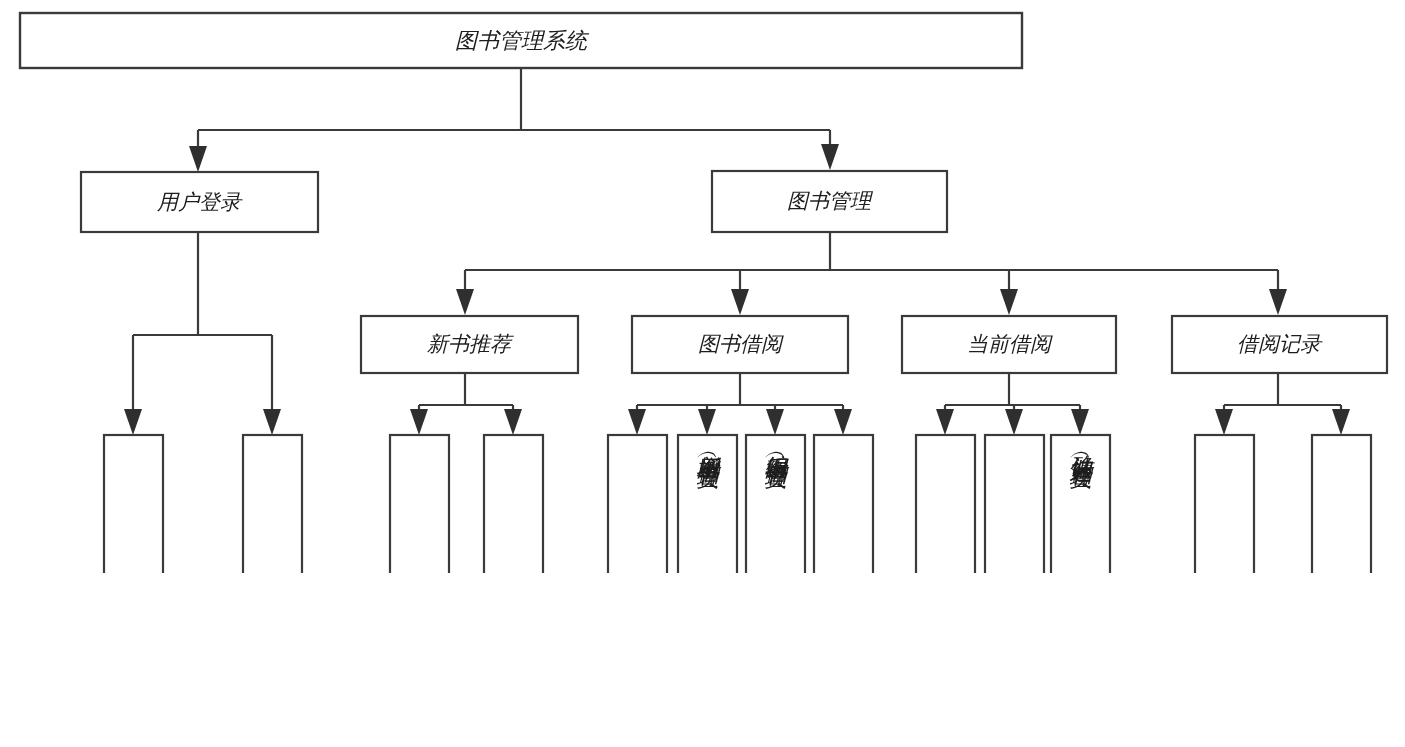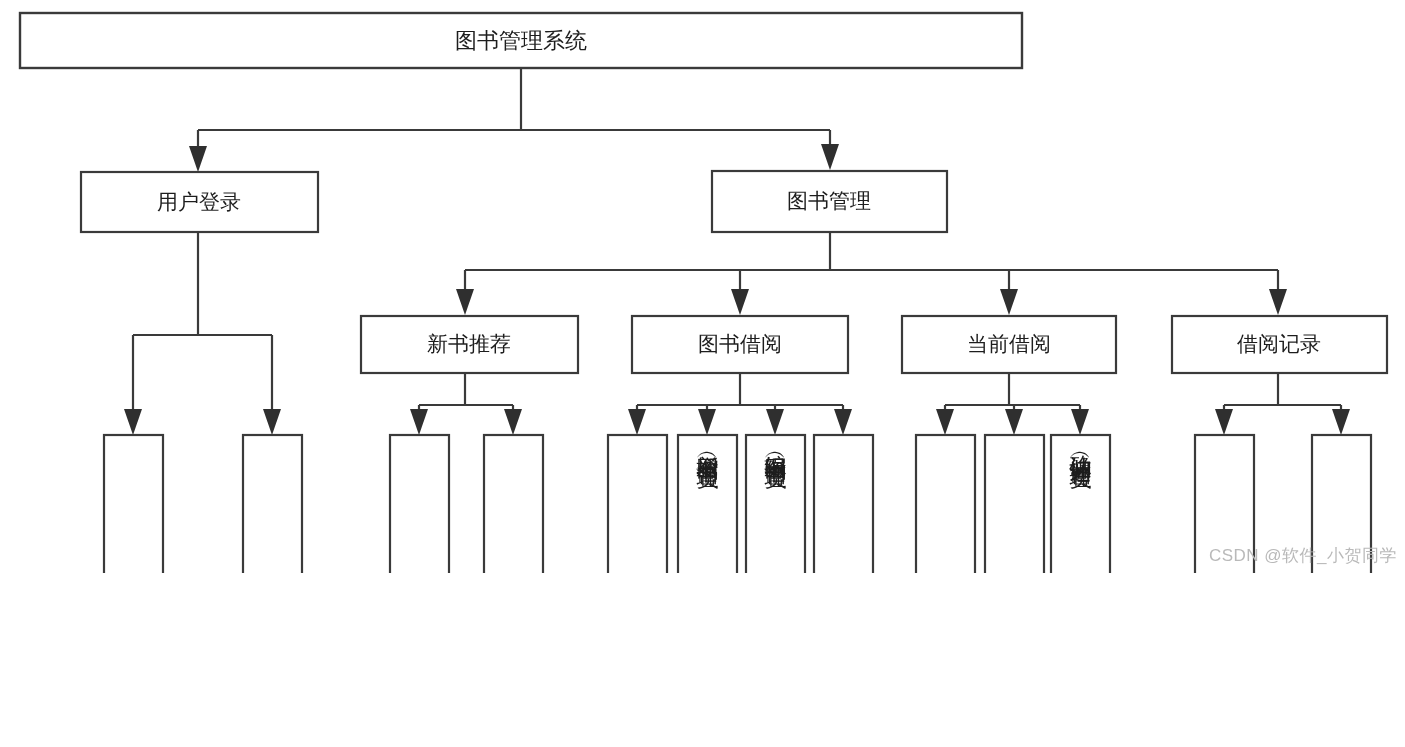--- a/index.html
+++ b/index.html
@@ -9,20 +9,21 @@
   }
   body {
     font-family: "Liberation Sans", "DejaVu Sans", sans-serif;
   }
   #diagram-root {
     position: relative;
     width: 1405px;
     height: 573px;
     background: #ffffff;
     overflow: hidden;
+    font-style: italic;
   }
   svg.canvas {
     position: absolute;
     left: 0;
     top: 0;
     width: 1405px;
     height: 747px;
   }
   .node-box {
     fill: #ffffff;
@@ -254,14 +255,13 @@
     <span class="vert-label">确认归还（管理员）</span>
   </div>
 
   <div class="vert-label-wrap" style="left:1195px; top:435px; width:59px; height:300px;">
     <span class="vert-label">新增借阅记录</span>
   </div>
   <div class="vert-label-wrap" style="left:1312px; top:435px; width:59px; height:300px;">
     <span class="vert-label">查询借阅记录</span>
   </div>
 
-  <div class="watermark">CSDN @软件_小贺同学</div>
 </div>
 
 </body></html>

